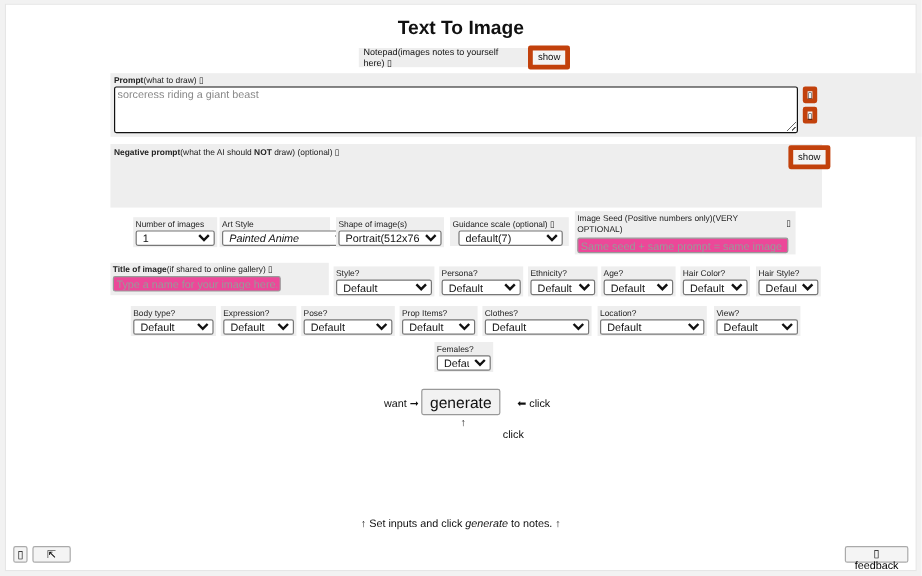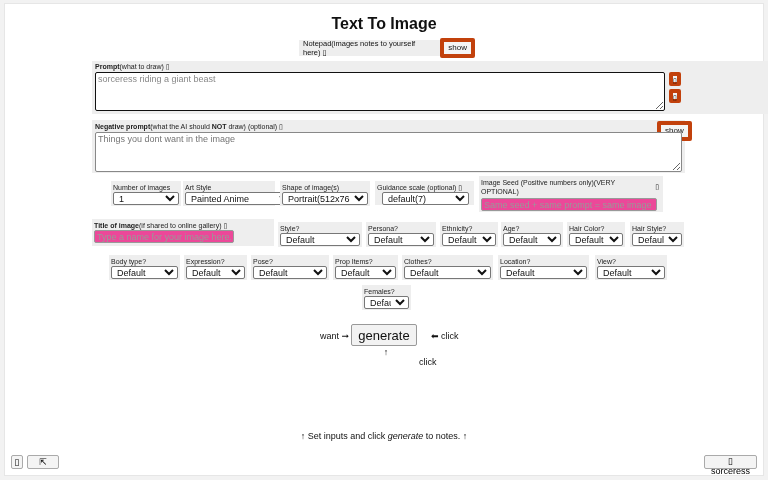--- a/index.html
+++ b/index.html
@@ -90,30 +90,29 @@
     <textarea class="prompt-ta" style="color: rgb(136, 136, 136);">sorceress riding a giant beast</textarea>
     <button class="btn side-btn" style="top:11px;">▯</button>
     <button class="btn side-btn" style="top:28px;">▯</button>
   </div>
 
   <div class="panel neg-panel">
     <div class="lbl" style="position:absolute;left:3px;top:3px;">
       <b>Negative prompt</b><span>(what the AI should </span><b>NOT</b><span> draw) (optional) ▯</span>
     </div>
     <button class="btn hide-btn">show</button>
-    <textarea class="neg-ta" placeholder="Things you dont want in the image" style=""></textarea>
   </div>
 
   <div class="field" style="left:106px;top:177px;width:70px;height:25px;">
     <span class="lbl">Number of images</span>
     <select style="width:66px;"><option>1</option></select>
   </div>
   <div class="field" style="left:178px;top:177px;width:92px;height:25px;">
     <span class="lbl">Art Style</span>
-    <select style="width:108px;"><option>Painted Anime</option></select>
+    <select style="width:108px;font-style:italic;"><option>Painted Anime</option></select>
   </div>
   <div class="field" style="left:275px;top:177px;width:90px;height:25px;">
     <span class="lbl">Shape of image(s)</span>
     <select style="width:86px;"><option>Portrait(512x768px)</option></select>
   </div>
   <div class="field" style="left:370px;top:177px;width:99px;height:24px;">
     <span class="lbl">Guidance scale (optional) ▯</span>
     <select style="width:87px;margin-left:5px;"><option>default(7)</option></select>
   </div>
   <div class="field" style="left:474px;top:172px;width:184px;height:36px;">
@@ -192,14 +191,14 @@
     <span class="click-up" style="left:371px;font-size:9px;font-weight:bold;">↑</span>
     <span class="click-b" style="left:369px;margin-left:45px;">click</span>
   </div>
 
   <div class="hint">
     <span>↑ Set inputs and click </span><i>generate</i><span> to notes. ↑</span>
   </div>
 
   <button class="footer-btn" style="left:6px;top:451px;width:12px;padding:0;">▯</button>
   <button class="footer-btn" style="left:22px;top:451px;width:32px;">⇱</button>
-  <button class="footer-btn" style="left:699px;top:451px;width:53px;">▯ sorceress</button>
+  <button class="footer-btn" style="left:699px;top:451px;width:53px;">▯ feedback</button>
 </div>
 
 </body></html>

